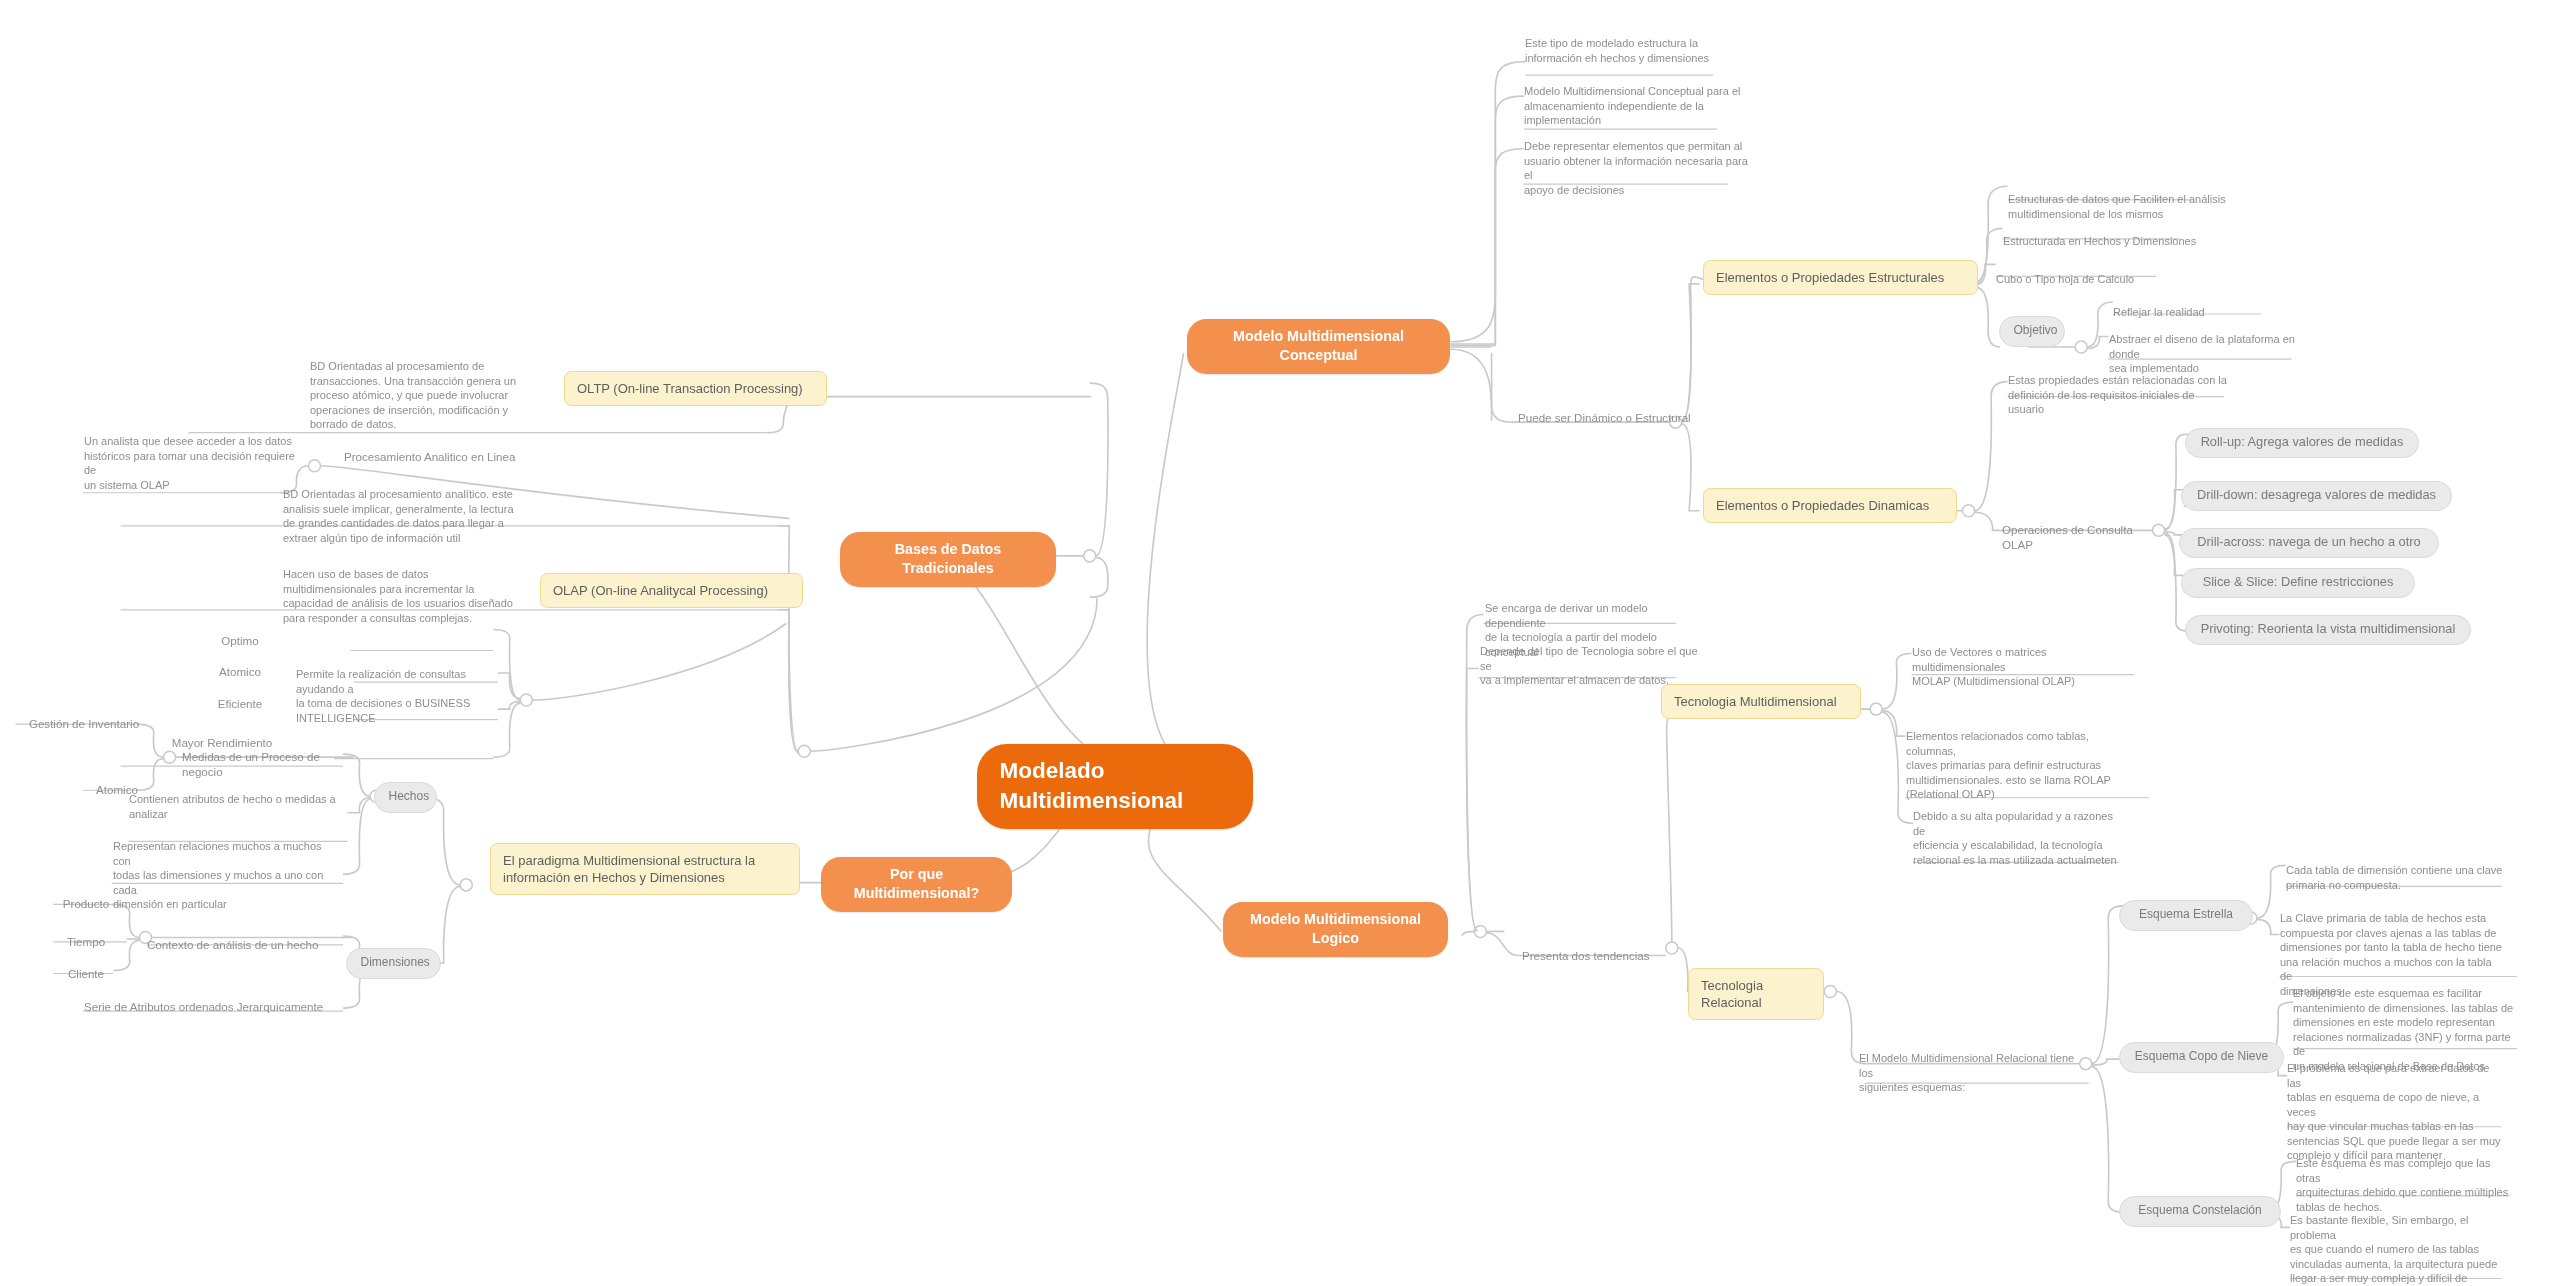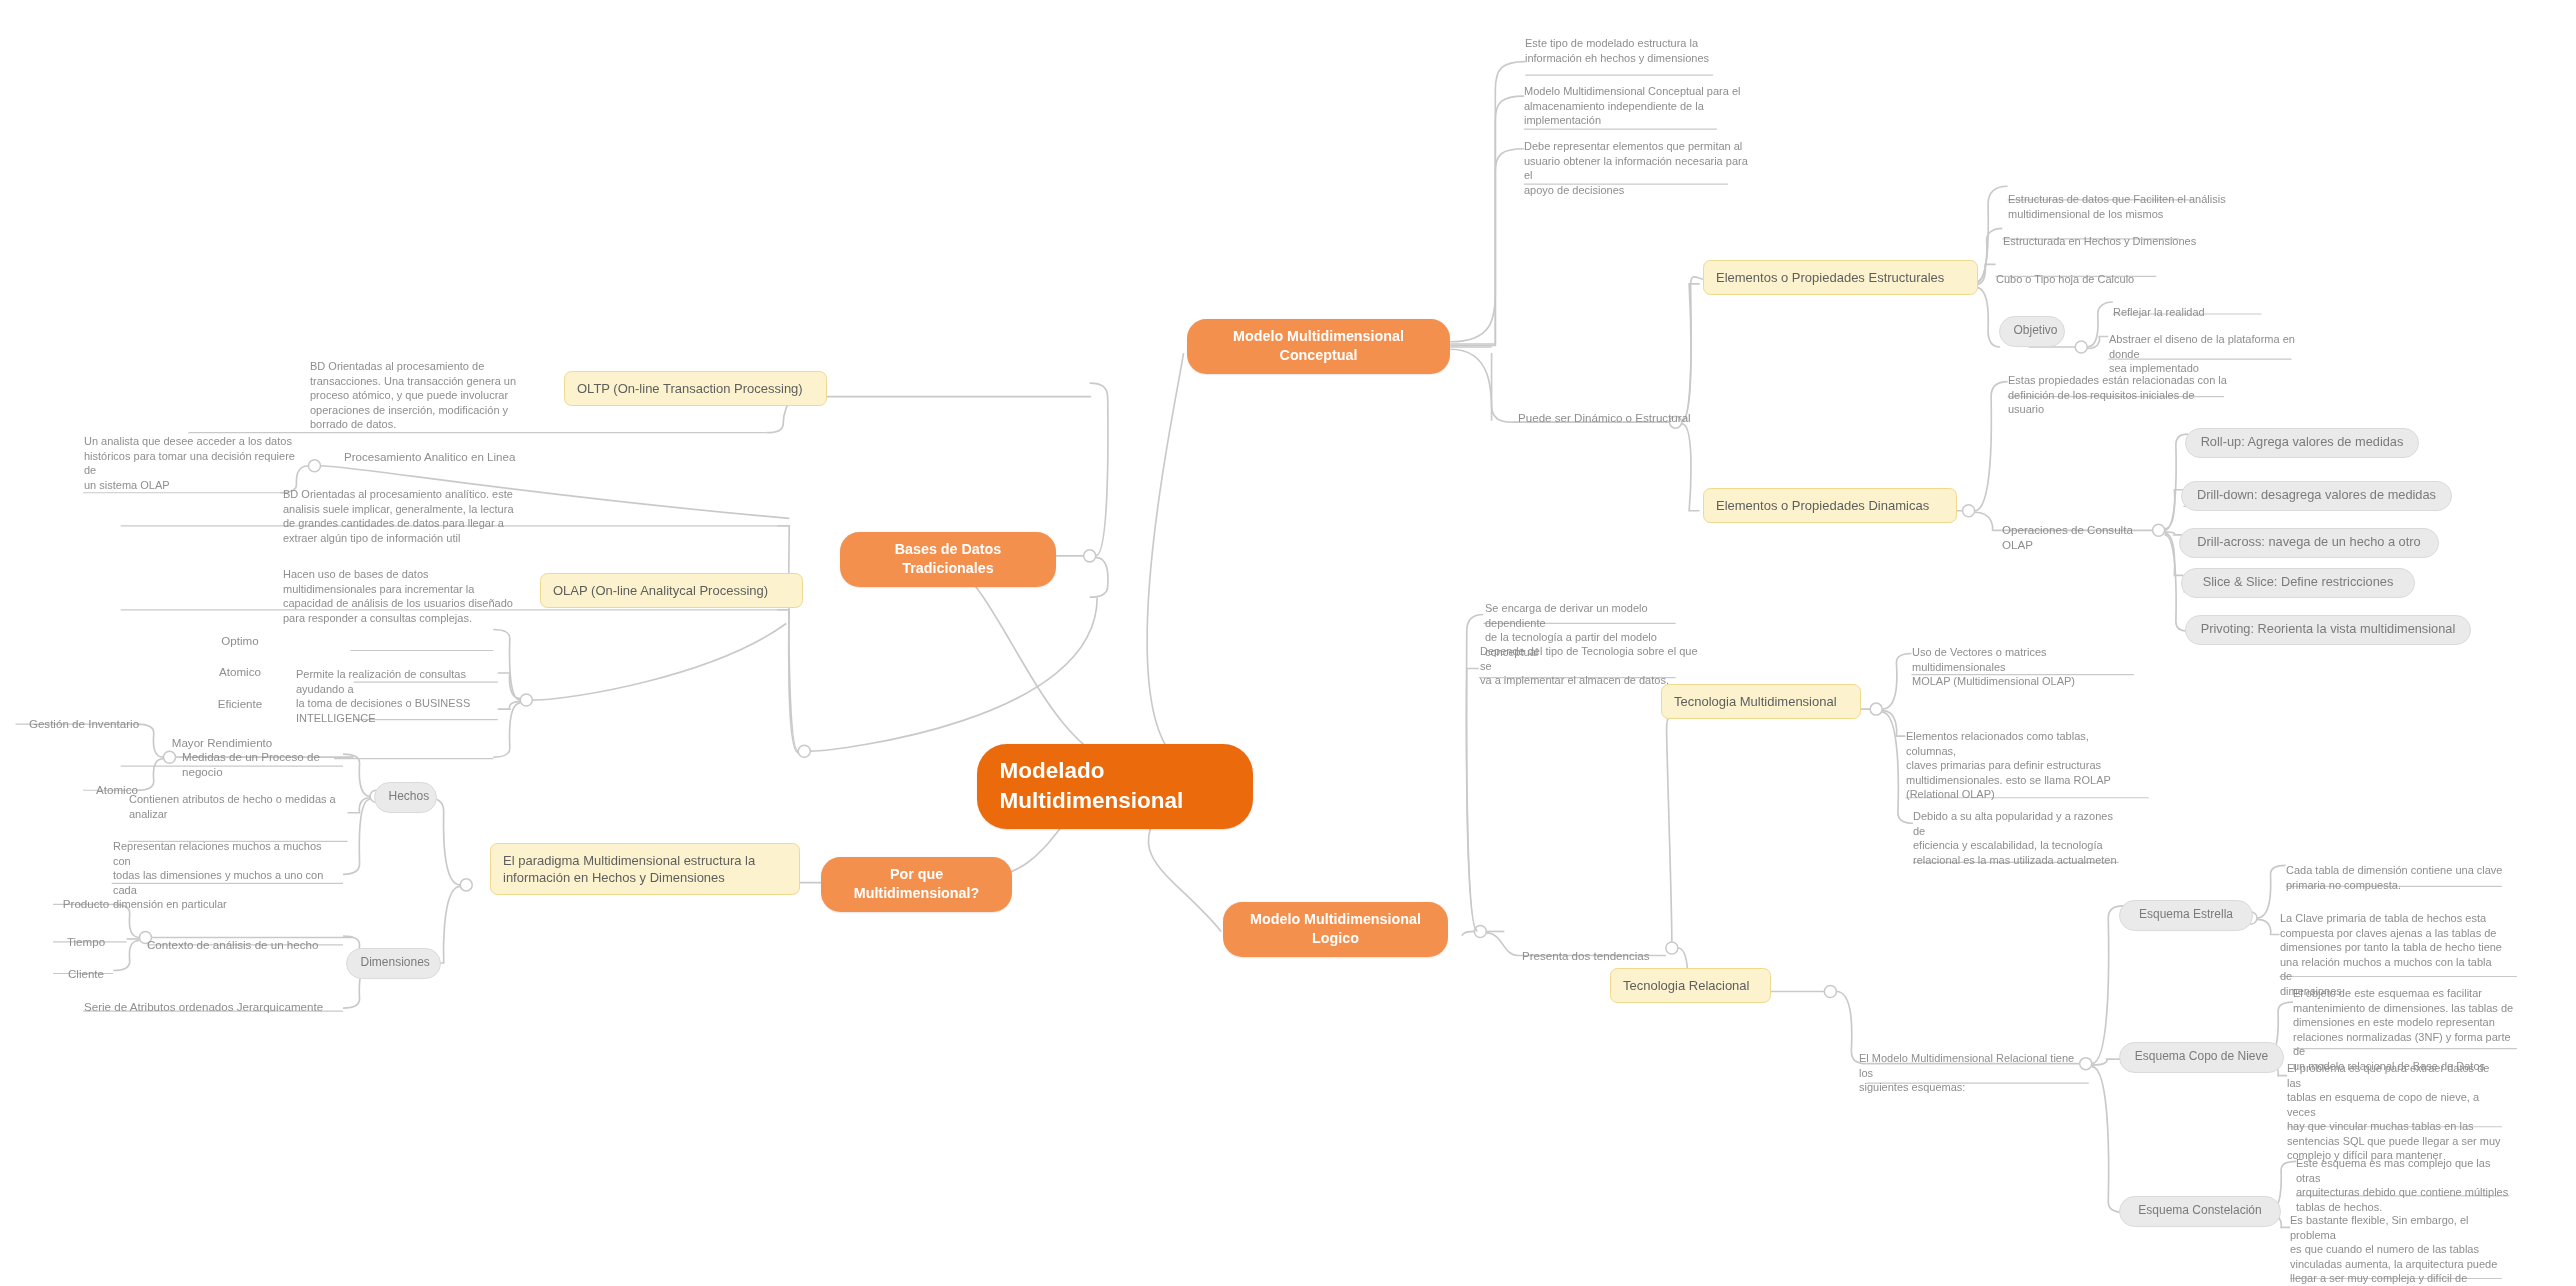--- a/index.html
+++ b/index.html
@@ -406,21 +406,21 @@
   <div class="node leaf" style="left:1912px; top:645px; width:225px;">Uso de Vectores o matrices multidimensionales
 MOLAP (Multidimensional OLAP)</div>
   <div class="node leaf" style="left:1906px; top:729px; width:233px;">Elementos relacionados como tablas, columnas,
 claves primarias para definir estructuras
 multidimensionales. esto se llama ROLAP
 (Relational OLAP)</div>
   <div class="node leaf" style="left:1913px; top:809px; width:210px;">Debido a su alta popularidad y a razones de
 eficiencia y escalabilidad, la tecnología
 relacional es la mas utilizada actualmeten</div>
 
-  <div class="node lvl2" style="left:1610px; top:968px; width:161px;">Tecnologia Relacional</div>
+  <div class="node lvl2" style="left:1688px; top:968px; width:136px;">Tecnologia Relacional</div>
 
   <div class="node leaf" style="left:1859px; top:1051px; width:225px;">El Modelo Multidimensional Relacional tiene los
 siguientes esquemas:</div>
 
   <div class="node cap" style="left:2119px; top:900px; width:134px;">Esquema Estrella</div>
   <div class="node leaf" style="left:2286px; top:863px; width:218px;">Cada tabla de dimensión contiene una clave
 primaria no compuesta.</div>
   <div class="node leaf" style="left:2280px; top:911px; width:225px;">La Clave primaria de tabla de hechos esta
 compuesta por claves ajenas a las tablas de
 dimensiones por tanto la tabla de hecho tiene

